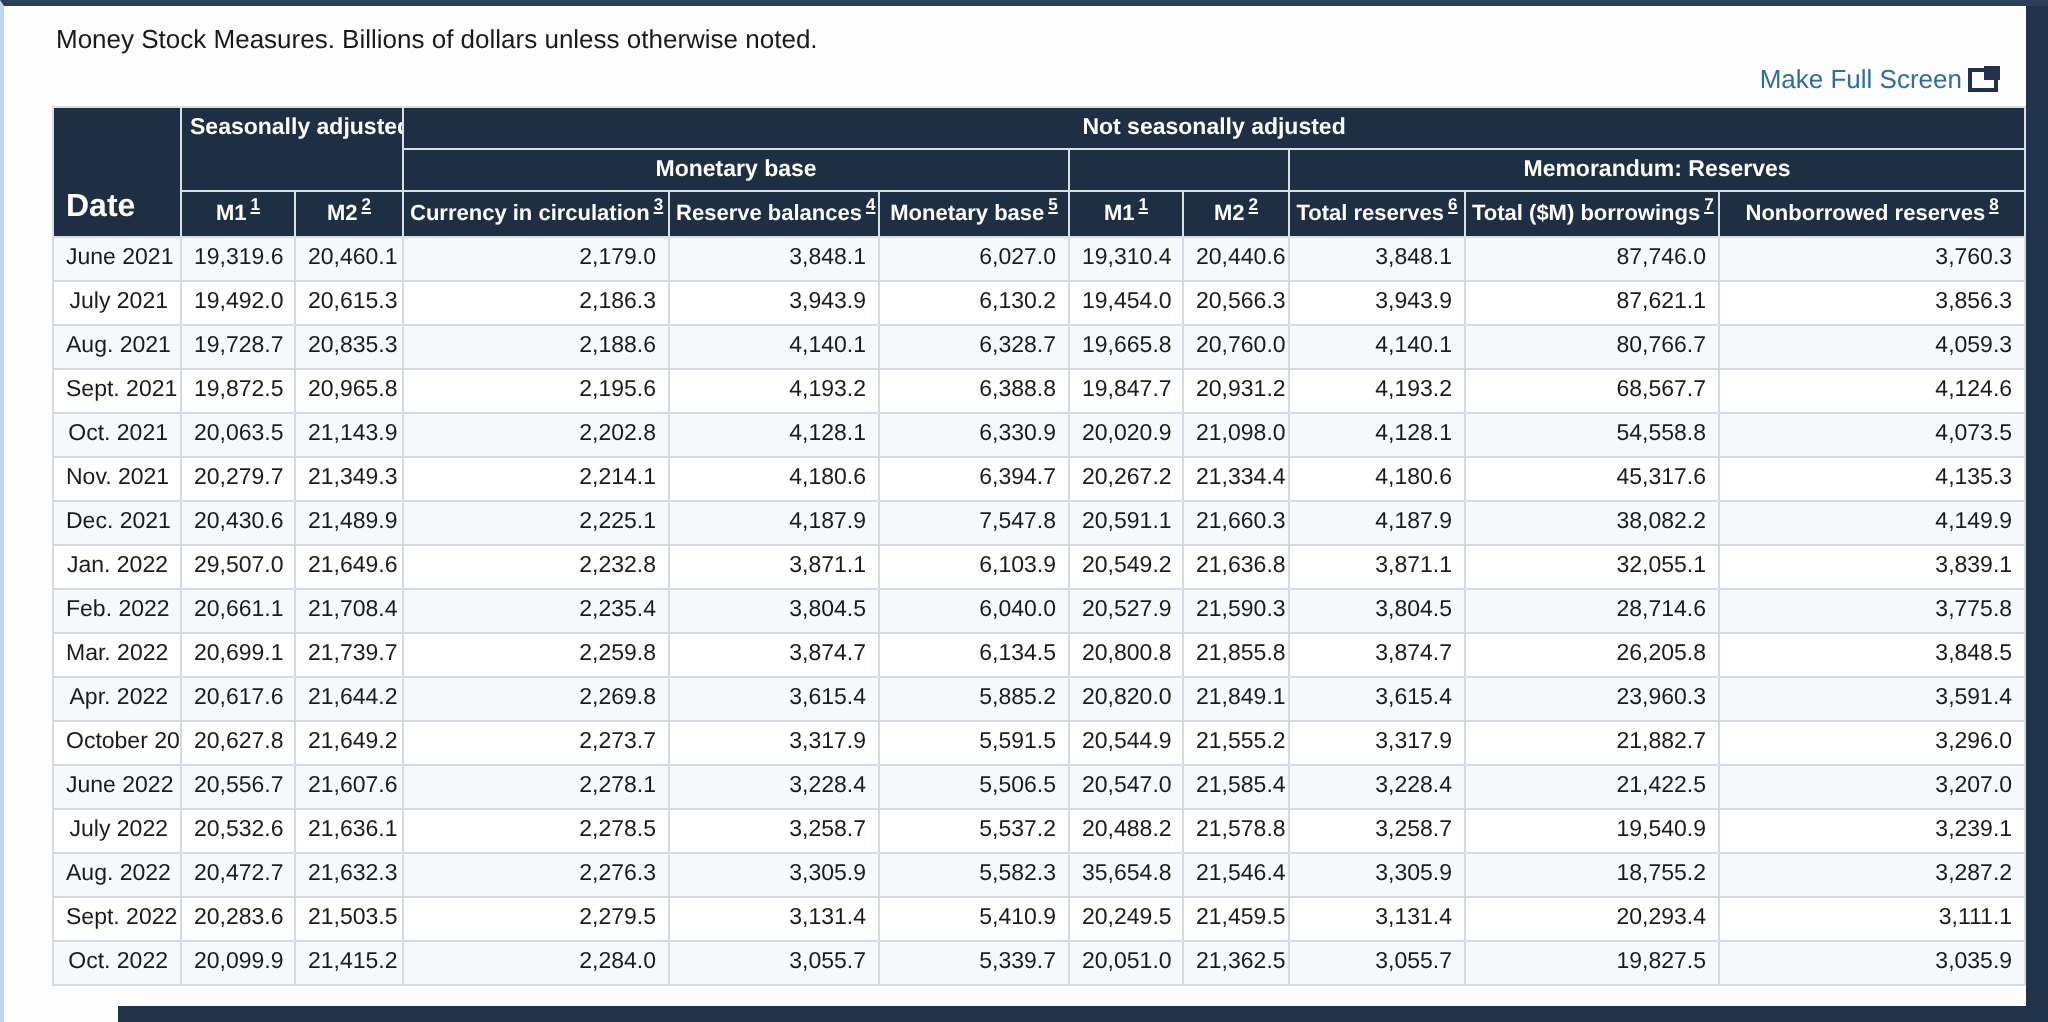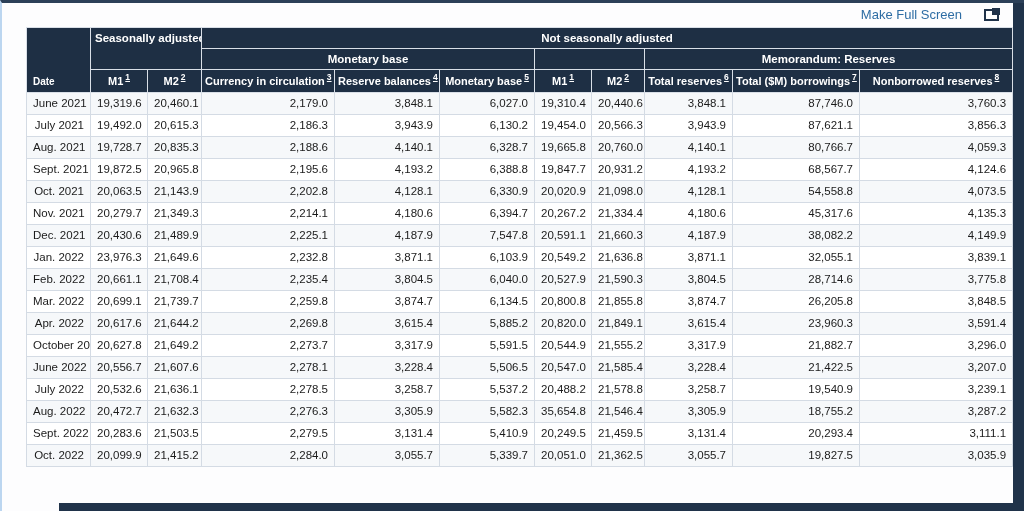--- a/index.html
+++ b/index.html
@@ -28,59 +28,60 @@
     font-size:13px; color:#1a1a1a;
   }
   .fullscreen-row {
     text-align:right;
     padding-right:24px;
     margin:2px 0 4px 0;
     height:18px;
   }
   .fullscreen-link {
     color:#2e6da4; font-size:13px; text-decoration:none;
-    display:inline-flex; align-items:center; gap:22px; cursor:pointer;
+    display:inline-flex; align-items:center; gap:3px; cursor:pointer;
   }
   .fullscreen-link svg { display:block; }
 
   table.h6 {
     border-collapse:collapse; table-layout:fixed;
     width:986px; margin:0 0 0 24px;
     border:1px solid #b9c2cd;
   }
   table.h6 th, table.h6 td { box-sizing:border-box; overflow:hidden; white-space:nowrap; }
 
   thead th {
     background:#1e2f44; color:#ffffff; font-weight:bold;
     border:1px solid #d9dfe7;
   }
   th.grp  { font-size:11.5px; text-align:center; padding:4px 4px; }
   th.grp.top { vertical-align:top; }
   th.col  { font-size:11px; text-align:center; padding:5px 3px;margin-left:16px; }
-  th.date-th { vertical-align:bottom; text-align:left; font-size:10px; padding:5px 6px;margin-left:12px; }
+  th.date-th { vertical-align:bottom; text-align:left; font-size:16px; padding:5px 6px;margin-left:12px; }
 
   sup.fn {
     font-size:8.5px; text-decoration:underline; margin-left:2px;
     cursor:pointer; line-height:0;
   }
 
   tbody td {
     border:1px solid #d4dbe4;
     font-size:11.5px; color:#1b1b1b;
     text-align:right; padding:4px 6px;
     line-height:13px; background:#ffffff;
   }
   tbody td.date { text-align:right; }
   tbody tr:nth-child(odd) td { background:#f6f8fa; }
 </style>
 </head>
 <body>
 
 <div class="frame">
 
+  <div class="page-title">Money Stock Measures. Billions of dollars unless otherwise noted.</div>
 
   <div class="fullscreen-row">
     <a class="fullscreen-link">
       <span>Make Full Screen</span>
       <span>
         <svg width="16" height="13" viewBox="0 0 16 13" xmlns="http://www.w3.org/2000/svg">
           <rect x="1" y="2" width="13" height="10" fill="#ffffff" stroke="#20334a" stroke-width="2"></rect>
           <rect x="8" y="0" width="8" height="7" fill="#20334a"></rect>
         </svg>
       </span>
@@ -214,21 +215,21 @@
           <td>4,187.9</td>
           <td>7,547.8</td>
           <td>20,591.1</td>
           <td>21,660.3</td>
           <td>4,187.9</td>
           <td>38,082.2</td>
           <td>4,149.9</td>
         </tr>
         <tr>
           <td class="date">Jan. 2022</td>
-          <td>23,976.3</td>
+          <td>29,507.0</td>
           <td>21,649.6</td>
           <td>2,232.8</td>
           <td>3,871.1</td>
           <td>6,103.9</td>
           <td>20,549.2</td>
           <td>21,636.8</td>
           <td>3,871.1</td>
           <td>32,055.1</td>
           <td>3,839.1</td>
         </tr>

